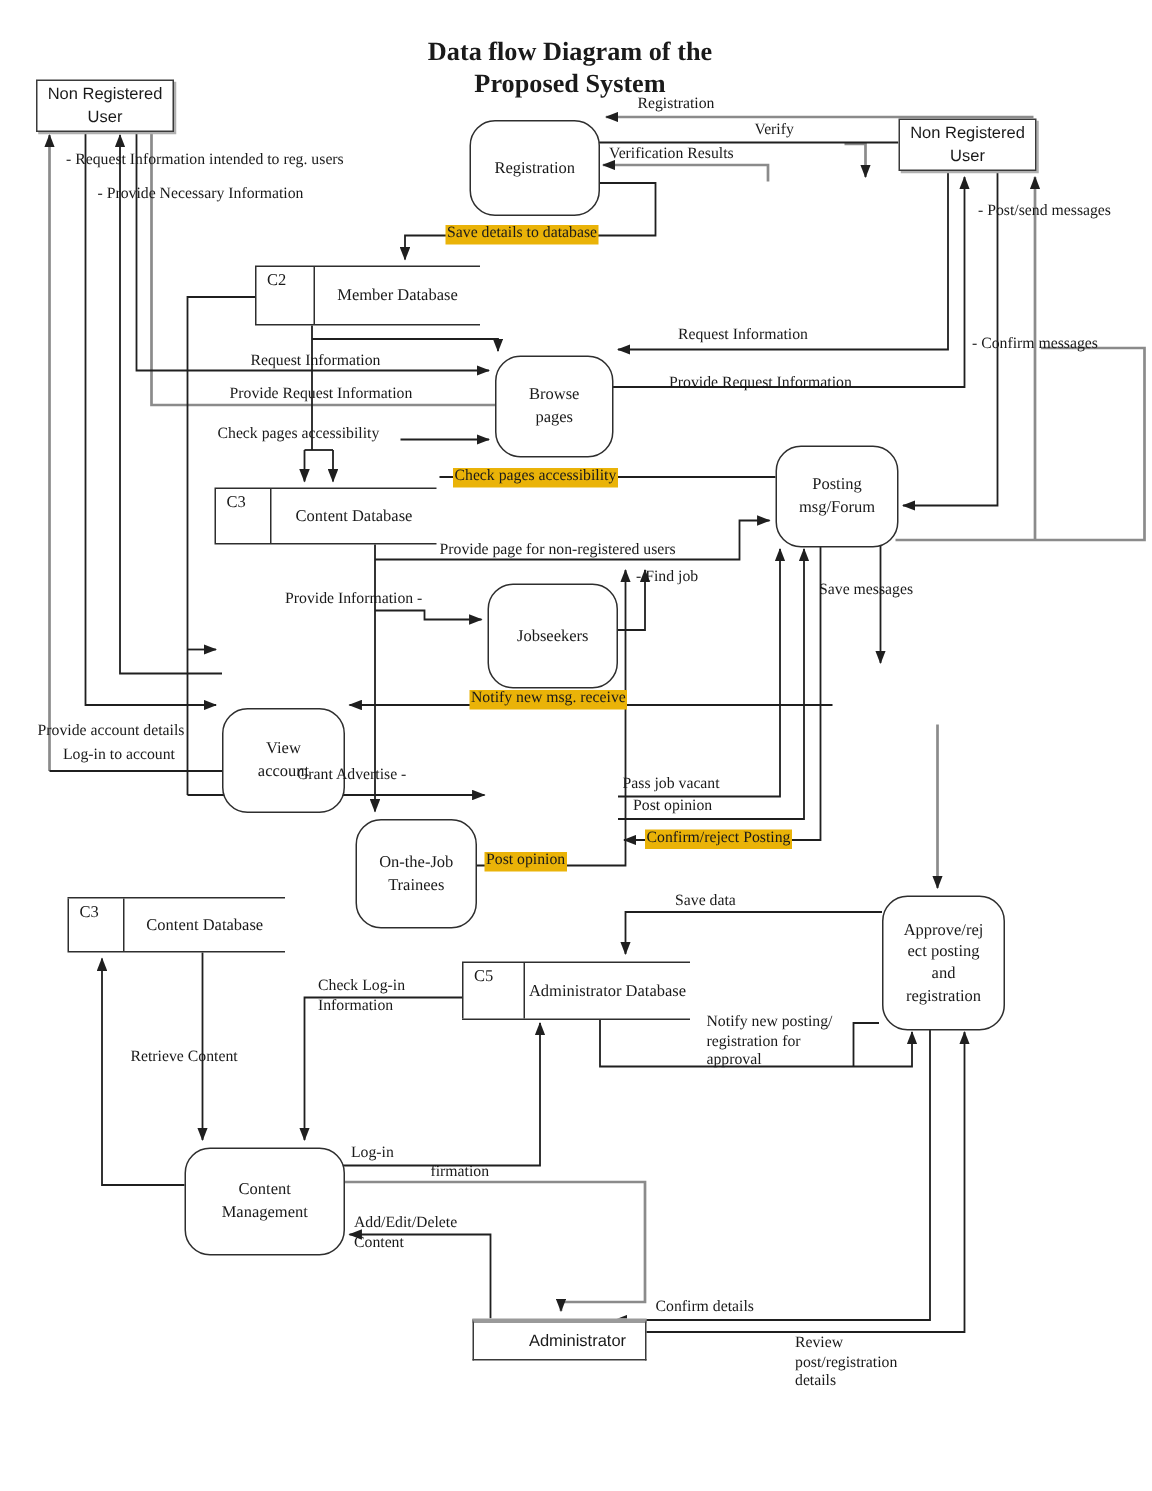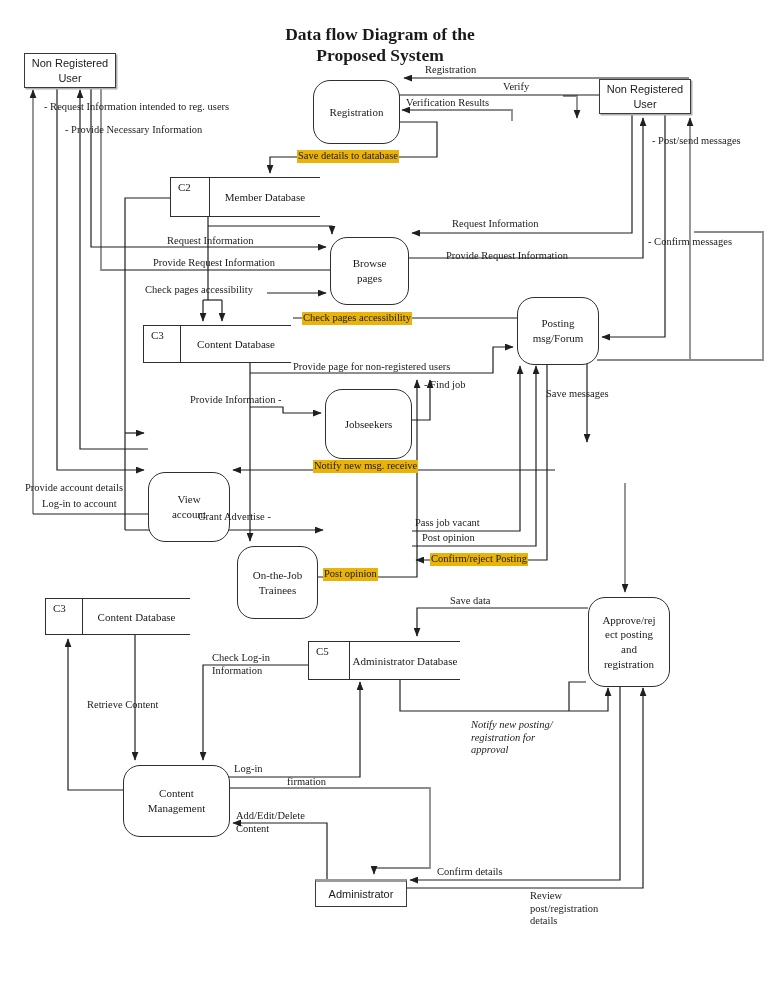--- a/index.html
+++ b/index.html
@@ -6,21 +6,21 @@
   .canvas{position:relative;width:768px;height:994px;background:#ffffff;overflow:hidden;
           font-family:"Liberation Serif",serif;color:#1a1a1a;}
   .lines{position:absolute;left:0;top:0;width:768px;height:994px;}
   .k{stroke:#1f1f1f;stroke-width:1.2;fill:none;}
   .g{stroke:#8b8b8b;stroke-width:1.8;fill:none;}
   .title{position:absolute;left:205px;top:8px;width:350px;text-align:center;
          font-weight:bold;font-size:17.5px;line-height:1.18;white-space:pre-line;margin-top:16px;}
   .entity{position:absolute;border:1.6px solid #3a3a3a;box-shadow:1.5px 1.5px 0 #b0b0b0;
           background:#fff;display:flex;align-items:center;justify-content:center;text-align:center;
           font-family:"Liberation Sans",sans-serif;font-size:11px;line-height:1.3;white-space:pre-line;}
-  .entity--admin{border:1.4px solid #3a3a3a;border-top:3px solid #9a9a9a;box-shadow:none;}
+  .entity--admin{border:1.4px solid #3a3a3a;border-top:3px solid #9a9a9a;box-shadow:none;padding-left:24px;}
   .process{position:absolute;border:1.4px solid #2e2e2e;border-radius:17px;background:#fff;
            display:flex;align-items:center;justify-content:center;text-align:center;
            font-size:11px;line-height:1.32;white-space:pre-line;}
   .store{position:absolute;border-top:1.5px solid #2e2e2e;border-bottom:1.5px solid #2e2e2e;
          background:#fff;display:flex;}
   .store .cell{border-left:1.5px solid #2e2e2e;border-right:1.5px solid #2e2e2e;
                box-sizing:border-box;font-size:11px;padding:3px 0 0 7px;}
   .store .sname{flex:1;display:flex;align-items:center;justify-content:center;font-size:11px;}
   .fl{position:absolute;font-size:10.5px;line-height:1.2;white-space:pre-line;}
   .fl.bg{background:#eab308;padding:0 1px;}
@@ -135,40 +135,40 @@
   <div class="fl" style="left:503px;top:81px;">Verify</div>
   <div class="fl" style="left:406px;top:97px;">Verification Results</div>
   <div class="fl bg" style="left:297px;top:150px;">Save details to database</div>
   <div class="fl" style="left:652px;top:135px;">- Post/send messages</div>
   <div class="fl" style="left:44px;top:101px;">- Request Information intended to reg. users</div>
   <div class="fl" style="left:65px;top:124px;">- Provide Necessary Information</div>
   <div class="fl" style="left:167px;top:235px;">Request Information</div>
   <div class="fl" style="left:153px;top:257px;">Provide Request Information</div>
   <div class="fl" style="left:452px;top:218px;">Request Information</div>
   <div class="fl" style="left:446px;top:250px;">Provide Request Information</div>
-  <div class="fl" style="left:648px;top:224px;margin-top:12px;">- Confirm messages</div>
+  <div class="fl" style="left:648px;top:224px;">- Confirm messages</div>
   <div class="fl" style="left:145px;top:284px;">Check pages accessibility</div>
   <div class="fl bg" style="left:302px;top:312px;">Check pages accessibility</div>
   <div class="fl" style="left:293px;top:361px;">Provide page for non-registered users</div>
   <div class="fl" style="left:424px;top:379px;">- Find job</div>
   <div class="fl" style="left:190px;top:394px;">Provide Information -</div>
   <div class="fl" style="left:546px;top:388px;">Save messages</div>
   <div class="fl bg" style="left:313px;top:460px;">Notify new msg. receive</div>
   <div class="fl" style="left:25px;top:482px;">Provide account details</div>
   <div class="fl" style="left:42px;top:498px;">Log-in to account</div>
   <div class="fl" style="left:198px;top:511px;">Grant Advertise -</div>
   <div class="fl" style="left:415px;top:517px;">Pass job vacant</div>
   <div class="fl" style="left:422px;top:532px;">Post opinion</div>
   <div class="fl bg" style="left:430px;top:553px;">Confirm/reject Posting</div>
   <div class="fl bg" style="left:323px;top:568px;">Post opinion</div>
   <div class="fl" style="left:450px;top:595px;">Save data</div>
   <div class="fl" style="left:212px;top:652px;">Check Log-in
 Information</div>
   <div class="fl" style="left:87px;top:699px;">Retrieve Content</div>
-  <div class="fl" style="left:471px;top:719px;font-style:italic;">Notify new posting/
+  <div class="fl" style="left:471px;top:676px;">Notify new posting/
 registration for
 approval</div>
   <div class="fl" style="left:234px;top:763px;">Log-in</div>
   <div class="fl" style="left:287px;top:776px;">firmation</div>
   <div class="fl" style="left:236px;top:810px;">Add/Edit/Delete
 Content</div>
   <div class="fl" style="left:437px;top:866px;">Confirm details</div>
   <div class="fl" style="left:530px;top:890px;">Review
 post/registration
 details</div>

